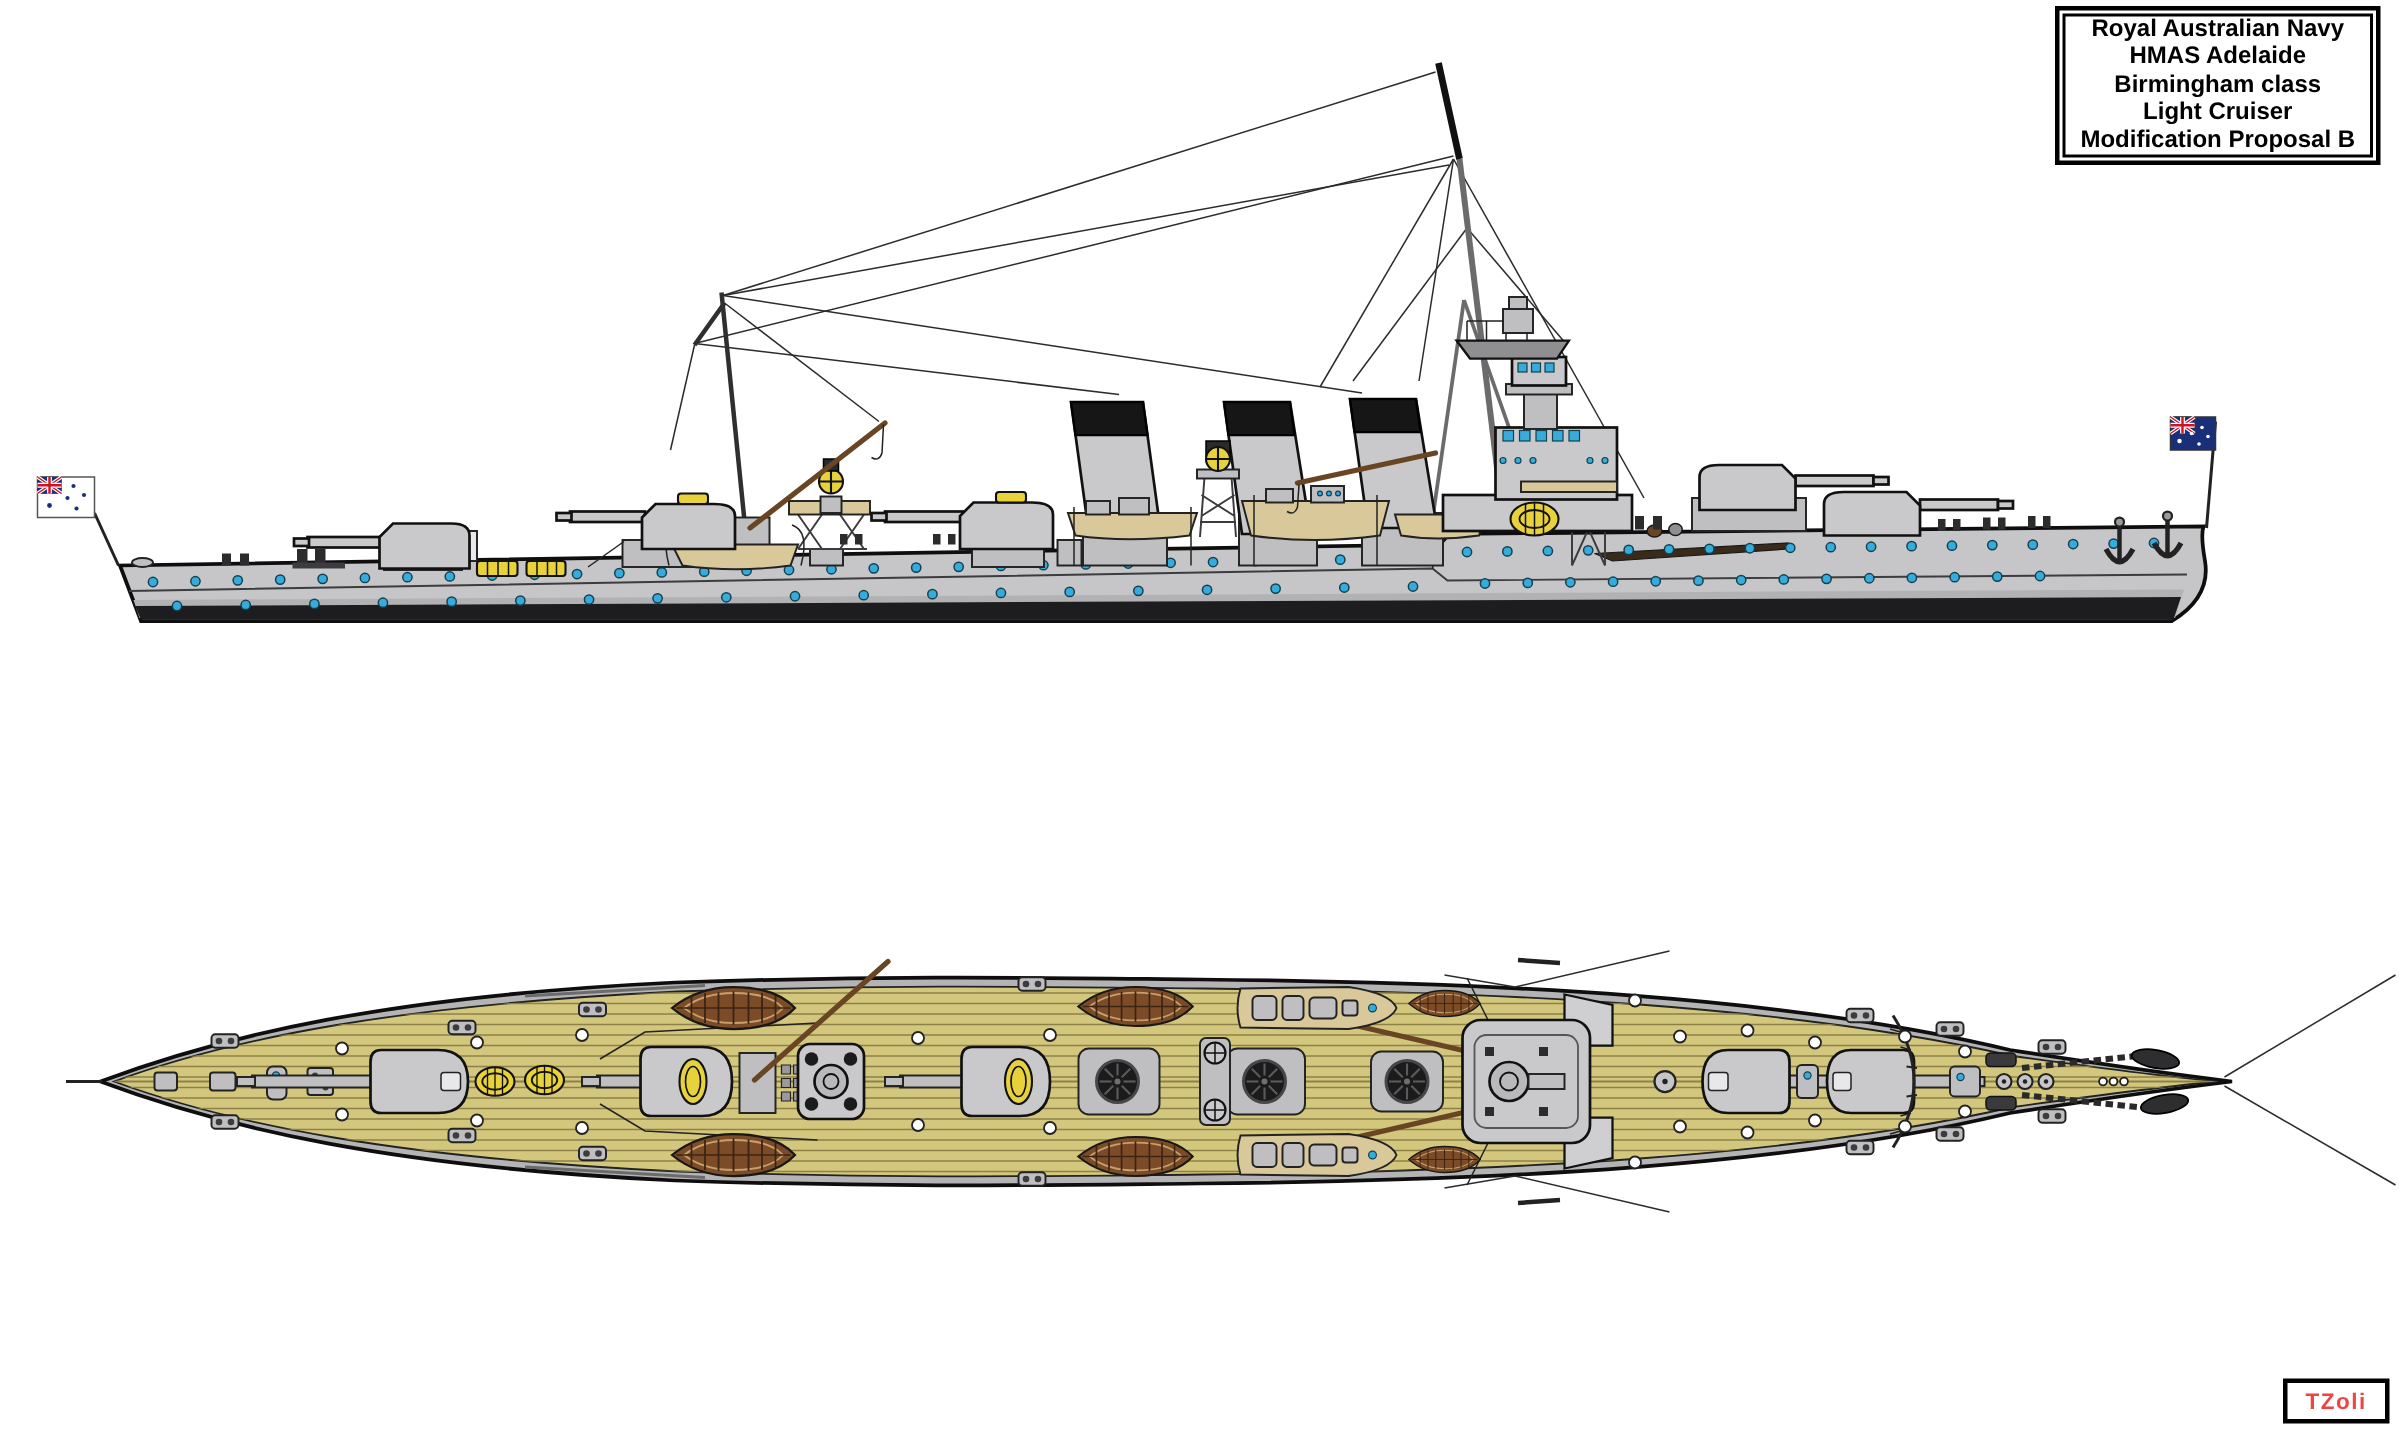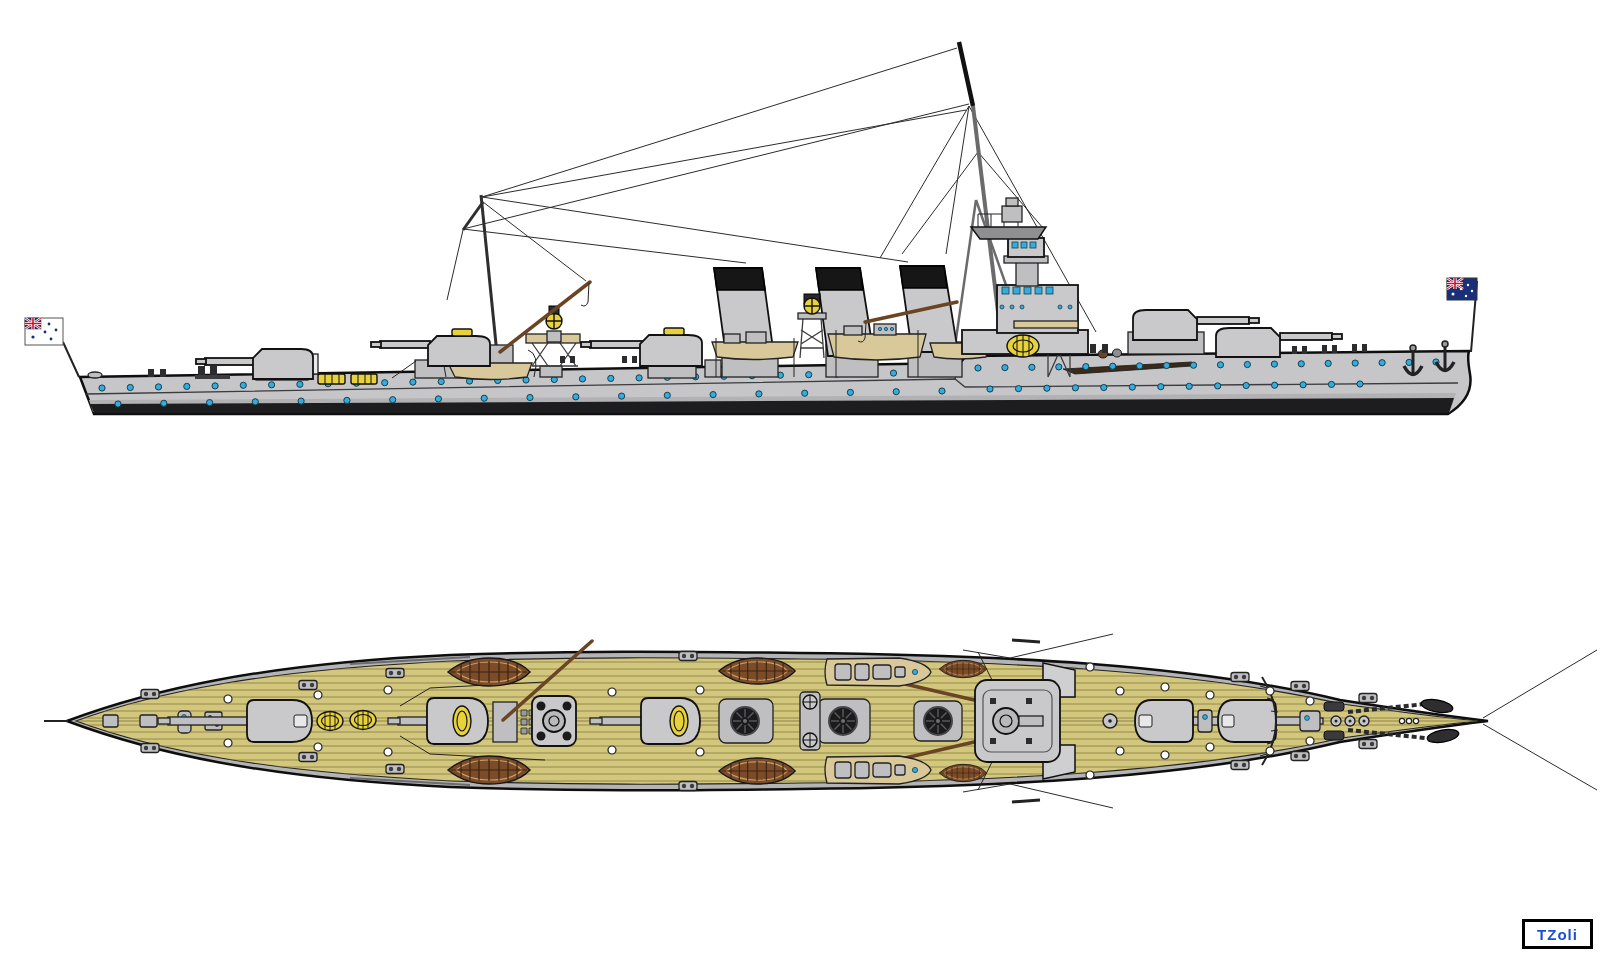--- a/index.html
+++ b/index.html
@@ -26,21 +26,21 @@
   .cyansq{fill:#35acdc;stroke:#14404f;stroke-width:0.8;}
   .blackcap{fill:#161616;stroke:#000;stroke-width:1.5;}
   
   #title-box{position:absolute;left:1370px;top:4px;width:217px;height:106px;
     border:3.5px solid #000;box-sizing:border-box;background:#fff;padding:2px;}
   #title-box .inner{border:2px solid #000;width:100%;height:100%;box-sizing:border-box;
     display:flex;flex-direction:column;justify-content:center;align-items:center;}
   #title-box .line{font-weight:bold;font-size:16px;line-height:18.4px;color:#000;white-space:nowrap;}
   #sig-box{position:absolute;left:1522px;top:919px;width:71px;height:30px;border:3px solid #000;
     box-sizing:border-box;background:#fff;display:flex;align-items:center;justify-content:center;}
-  #sig-box span{font-weight:bold;font-size:15px;letter-spacing:1px;color:#1d4ed8;}
+  #sig-box span{font-weight:bold;font-size:15px;letter-spacing:1px;color:#ef4444;}
 </style>
 </head>
 <body>
 
 <div id="stage">
 
 <svg id="ship-svg" width="1600" height="960" viewBox="0 0 1600 960">
 <defs>
   <g id="uj">
     <rect x="0" y="0" width="16" height="11" fill="#1a2f7a" stroke="#333" stroke-width="0.5"></rect>
@@ -606,18 +606,27 @@
     <use href="#hatchc" transform="translate(1120,691)"></use>
     <use href="#hatchc" transform="translate(1165,687)"></use>
     <use href="#hatchc" transform="translate(1210,695)"></use>
     <use href="#hatchc" transform="translate(1270,691)"></use>
     <use href="#hatchc" transform="translate(1310,701)"></use>
   </g>
   <use href="#port-items" transform="translate(0,1442) scale(1,-1)"></use>
 </g>
 </svg>
 
+<div id="title-box">
+  <div class="inner">
+    <div class="line">Royal Australian Navy</div>
+    <div class="line">HMAS Adelaide</div>
+    <div class="line">Birmingham class</div>
+    <div class="line">Light Cruiser</div>
+    <div class="line">Modification Proposal B</div>
+  </div>
+</div>
 
 <div id="sig-box">
   <span>TZoli</span>
 </div>
 
 </div>
 
 </body></html>

